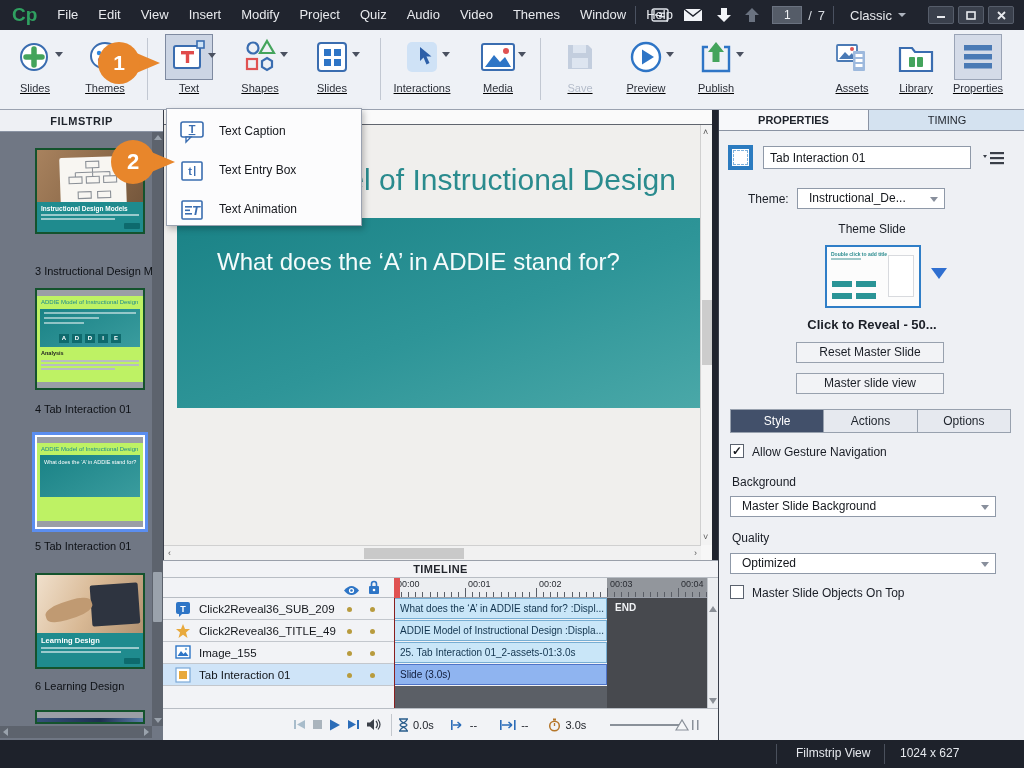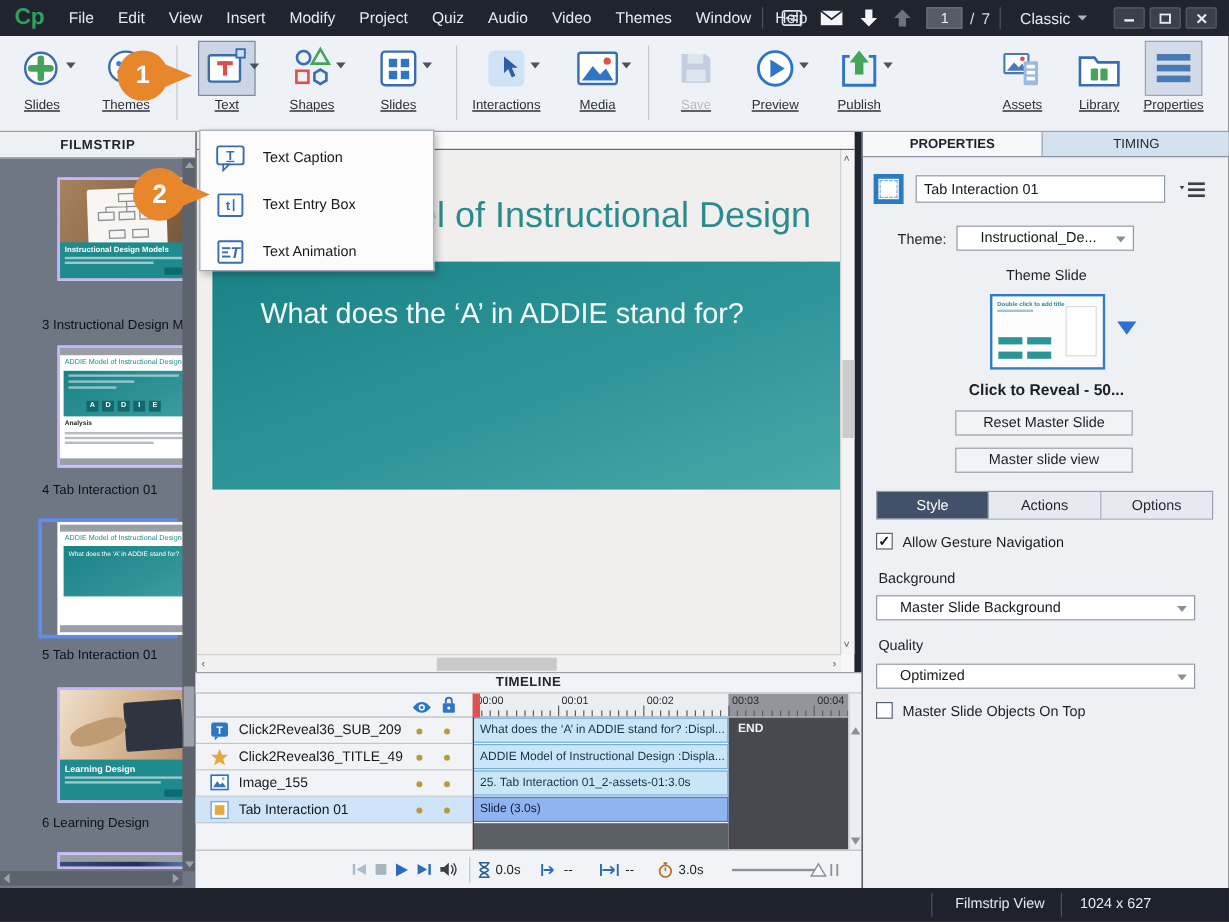--- a/index.html
+++ b/index.html
@@ -33,21 +33,21 @@
 
   
   .textmenu{position:absolute;left:166px;top:108px;width:196px;height:118px;background:#fcfcfd;border:1px solid #9aa2b0;box-shadow:2px 3px 6px rgba(0,0,0,.25);z-index:40;}
   .tm-item{position:absolute;left:0;width:194px;height:39px;display:flex;align-items:center;}
   .tm-item .tm-ico{margin-left:12px;width:26px;height:24px;}
   .tm-item .tm-lbl{margin-left:14px;font-size:12px;color:#16181d;}
 
   
   .filmstrip{position:absolute;left:0;top:110px;width:163px;height:630px;background:#707784;}
   .fs-header{position:absolute;left:0;top:0;width:163px;height:22px;background:#eef0f4;border-bottom:1px solid #8a93a3;color:#1e232b;font-size:11px;font-weight:bold;text-align:center;line-height:22px;letter-spacing:.5px;}
-  .thumb{position:absolute;left:48px;width:110px;background:#ffffff;border:2px solid #c4b5fd;overflow:hidden;}
+  .thumb{position:absolute;left:35px;width:110px;background:#bef264;border:2px solid #14532d;overflow:hidden;}
   .thumb-label{position:absolute;left:35px;font-size:11px;color:#0e1116;white-space:nowrap;}
   .sel-frame{position:absolute;left:32px;border:3px solid #5b8ef0;}
   .photo3{position:absolute;inset:0;background:linear-gradient(120deg,#a8825e 0%,#8a6848 55%,#6e5138 100%);}
   .pad{position:absolute;left:22%;top:8%;width:62%;height:58%;background:#f8f6f2;transform:rotate(-2deg);border-radius:2px;}
   .band{position:absolute;left:0;right:0;bottom:0;background:#1f8b8e;color:#fff;}
   .band .bt{font-size:6.5px;font-weight:bold;padding:3px 0 0 4px;white-space:nowrap;}
   .band .bl{height:2px;background:rgba(255,255,255,.55);margin:2px 4px 0 4px;}
   .band .bbtn{position:absolute;right:3px;bottom:3px;width:16px;height:6px;background:#0d6a6d;border-radius:1px;}
   .graybar-top{position:absolute;left:0;right:0;top:0;height:6px;background:#9a9ea6;}
   .graybar-bot{position:absolute;left:0;right:0;bottom:0;height:6px;background:#9a9ea6;}
@@ -111,21 +111,21 @@
   
   .props{position:absolute;left:718px;top:110px;width:306px;height:630px;background:#eef0f4;border-left:1px solid #3a3f4a;}
   .ptab{position:absolute;top:0;height:21px;font-size:11px;font-weight:bold;text-align:center;line-height:21px;color:#1e232b;border-bottom:1px solid #8a93a3;}
   .ptab.props-tab{left:0;width:150px;background:#f7f8fa;border-right:1px solid #8a93a3;}
   .ptab.timing-tab{left:150px;width:156px;background:#d4e2f0;font-weight:normal;}
   .itm-icon{position:absolute;left:9px;top:35px;width:25px;height:25px;border:4px solid #2b7bc0;background:#fff;}
   .itm-icon::after{content:"";position:absolute;inset:1px;border:1px dashed #7fb2dd;}
   .item-input{position:absolute;left:44px;top:36px;width:208px;height:23px;border:1px solid #8f99a8;background:#fff;font-size:12px;color:#14171c;padding:0 6px;}
   .pmenu{position:absolute;left:262px;top:40px;width:24px;height:16px;}
   .plabel{position:absolute;font-size:12px;color:#1a1e26;}
-  .pselect{position:absolute;height:21px;border:1px solid #8f99a8;background:#fff;font-size:12px;color:#14171c;line-height:19px;padding-left:19px;white-space:nowrap;overflow:hidden;}
+  .pselect{position:absolute;height:21px;border:1px solid #8f99a8;background:#fff;font-size:12px;color:#14171c;line-height:19px;padding-left:11px;white-space:nowrap;overflow:hidden;}
   .pselect .selcaret{position:absolute;right:6px;top:8px;width:0;height:0;border-left:4px solid transparent;border-right:4px solid transparent;border-top:5px solid #888f9c;}
   .centered{left:0;width:306px;text-align:center;}
   .master-thumb{position:absolute;left:106px;top:135px;width:96px;height:63px;background:#fcfcfc;border:2px solid #2f7ec7;}
   .mt-title{position:absolute;left:4px;top:4px;font-size:5px;color:#2a8b8e;font-weight:bold;white-space:nowrap;}
   .mt-sub{position:absolute;left:4px;top:11px;width:30px;height:2px;background:#9fc8c9;}
   .mt-bar{position:absolute;width:20px;height:6px;background:#2a9496;}
   .mt-white{position:absolute;right:5px;top:8px;width:26px;height:42px;background:#fff;border:1px solid #d8dade;}
   .mast-caret{position:absolute;left:212px;top:158px;width:0;height:0;border-left:8px solid transparent;border-right:8px solid transparent;border-top:11px solid #2f6fd0;}
   .pbtn{position:absolute;left:77px;width:148px;height:21px;background:#f2f3f6;border:1px solid #98a1ae;font-size:12px;color:#1a1e26;text-align:center;line-height:19px;}
   .seg{position:absolute;left:11px;top:299px;width:281px;height:24px;border:1px solid #98a1ae;display:flex;}

